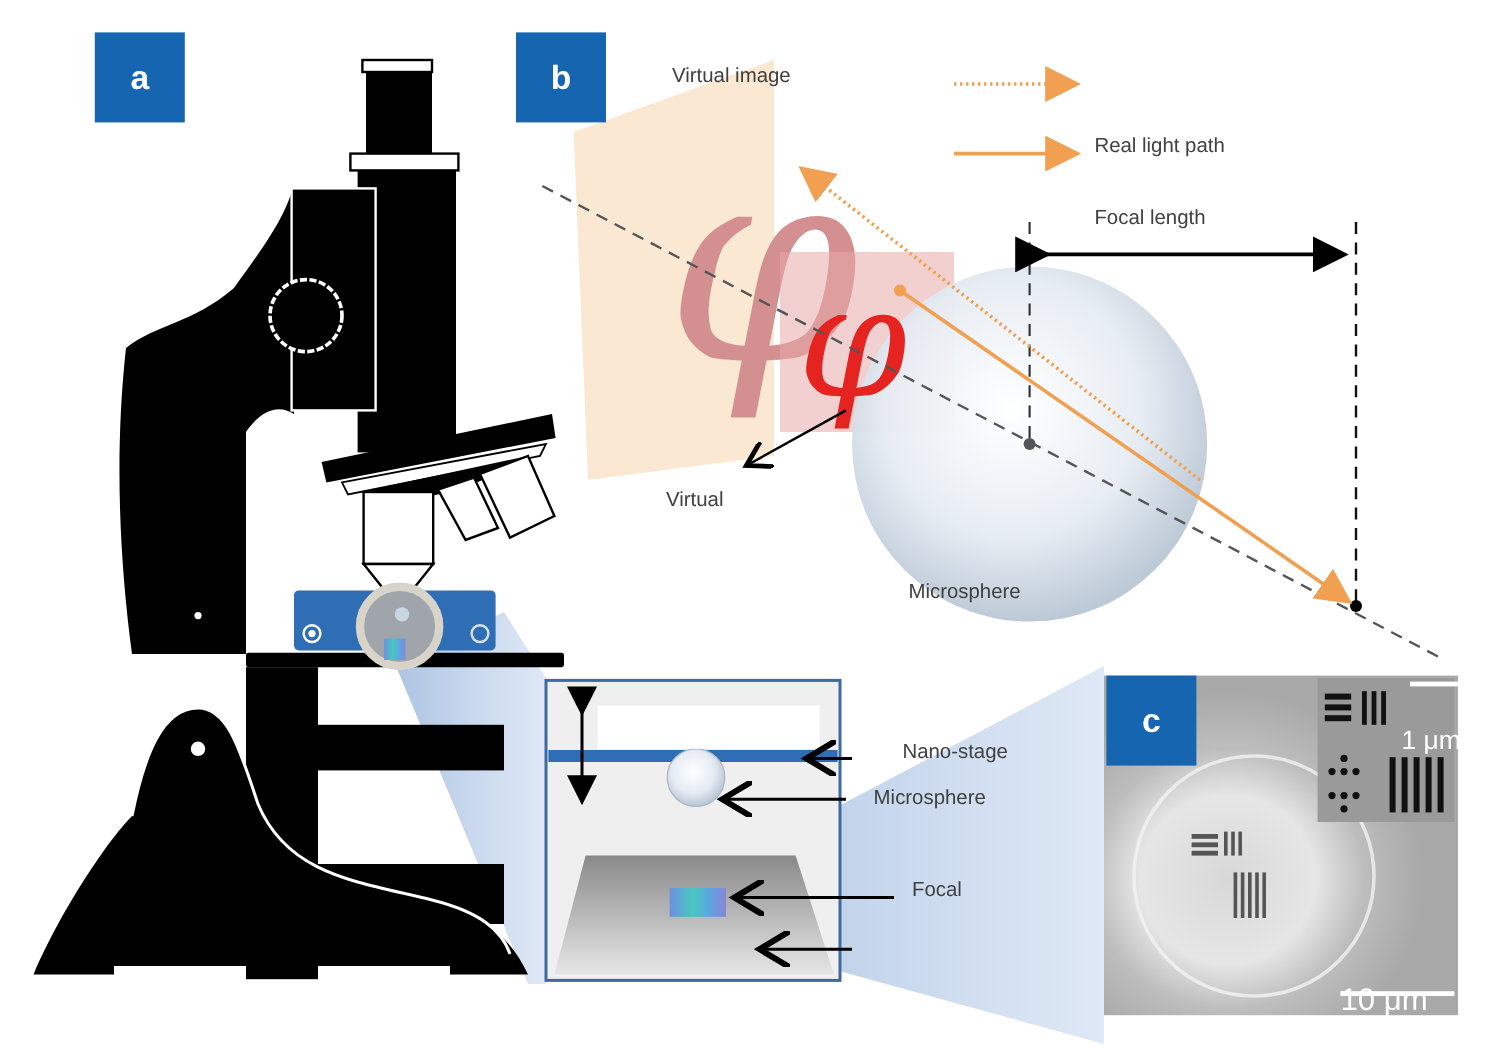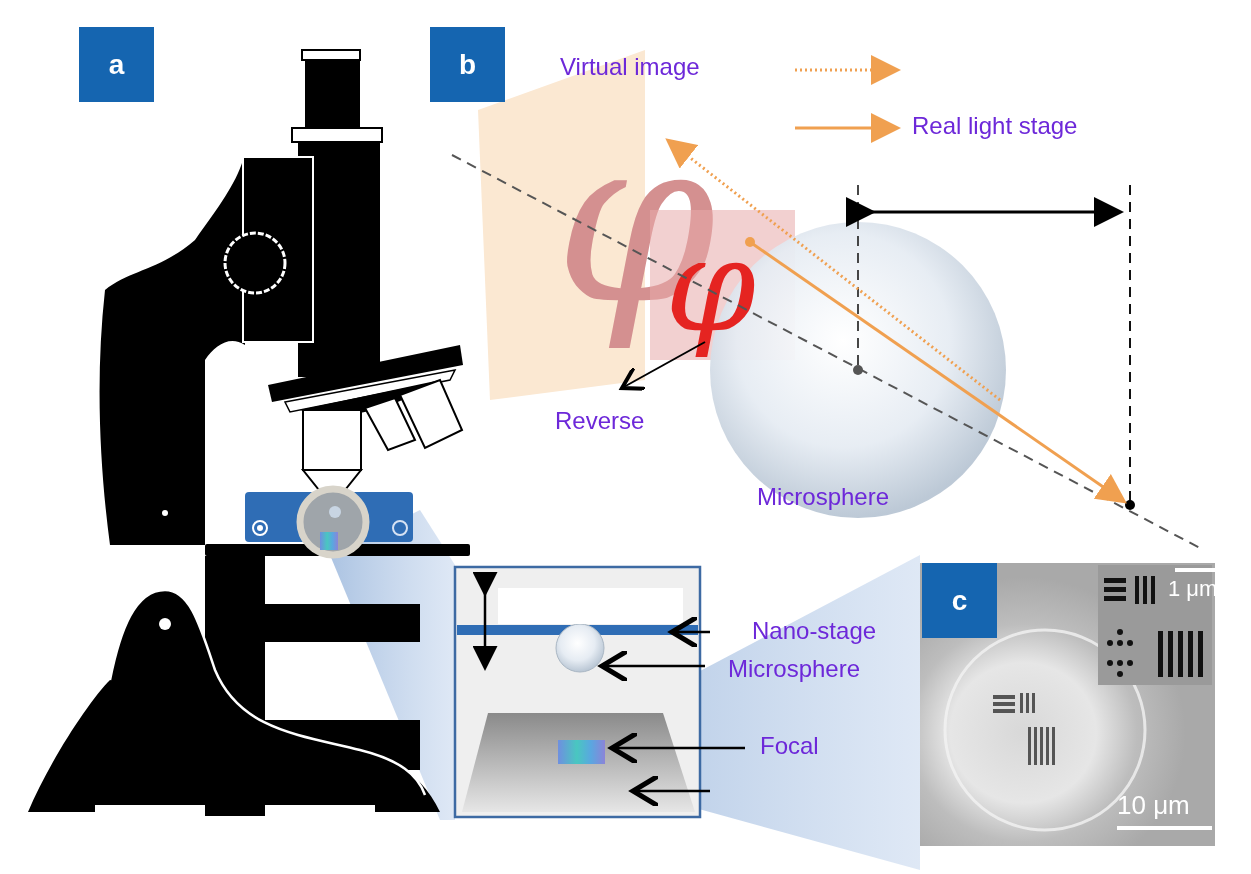--- a/index.html
+++ b/index.html
@@ -2,22 +2,22 @@
 <html><head>
 <meta charset="utf-8">
 <style>
   html, body { margin: 0; padding: 0; background: #ffffff; }
   body { width: 1251px; height: 874px; position: relative; overflow: hidden;
          font-family: "Liberation Sans", sans-serif; }
   #stage { position: absolute; left: 0; top: 0; width: 1251px; height: 874px; }
   .panel-badge { position: absolute; width: 75px; height: 75px; background: #1565b0;
                  color: #fff; font-weight: bold; font-size: 28px; display: flex;
                  align-items: center; justify-content: center; }
-  .lbl { position: absolute; color: #6d28d9; font-size: 24px; white-space: nowrap; }
-  .lbl-w { position: absolute; color: #fff; font-size: 26px; white-space: nowrap; }
+  .lbl { position: absolute; color: #404040; font-size: 17px; white-space: nowrap; }
+  .lbl-w { position: absolute; color: #fff; font-size: 26px; white-space: nowrap; margin-top: 28px; }
 </style>
 </head>
 <body>
 
 <div id="stage">
   <svg width="1251" height="874" viewBox="0 0 1251 874" style="position:absolute;left:0;top:0">
     <defs>
       <radialGradient id="sph" cx="45%" cy="40%" r="60%">
         <stop offset="0%" stop-color="#ffffff"></stop>
         <stop offset="60%" stop-color="#e6ecf3"></stop>
@@ -177,22 +177,23 @@
       <rect x="1175" y="568" width="42" height="4" fill="#fff"></rect>
       <rect x="1117" y="826" width="95" height="4" fill="#fff"></rect>
     </g>
   </svg>
 
   <div class="panel-badge" style="left:79px;top:27px">a</div>
   <div class="panel-badge" style="left:430px;top:27px">b</div>
   <div class="panel-badge" style="left:922px;top:563px">c</div>
 
   <div class="lbl" style="left:560px;top:53px">Virtual image</div>
-  <div class="lbl" style="left:912px;top:112px">Real light stage</div>
-  <div class="lbl" style="left:555px;top:407px">Reverse</div>
+  <div class="lbl" style="left:912px;top:112px">Real light path</div>
+  <div class="lbl" style="left:912px;top:172px">Focal length</div>
+  <div class="lbl" style="left:555px;top:407px">Virtual</div>
   <div class="lbl" style="left:757px;top:483px">Microsphere</div>
 
   <div class="lbl" style="left:752px;top:617px">Nano-stage</div>
   <div class="lbl" style="left:728px;top:655px">Microsphere</div>
   <div class="lbl" style="left:760px;top:732px">Focal</div>
 
   <div class="lbl-w" style="left:1168px;top:576px;font-size:22px">1 μm</div>
   <div class="lbl-w" style="left:1117px;top:790px">10 μm</div>
 </div>
 

